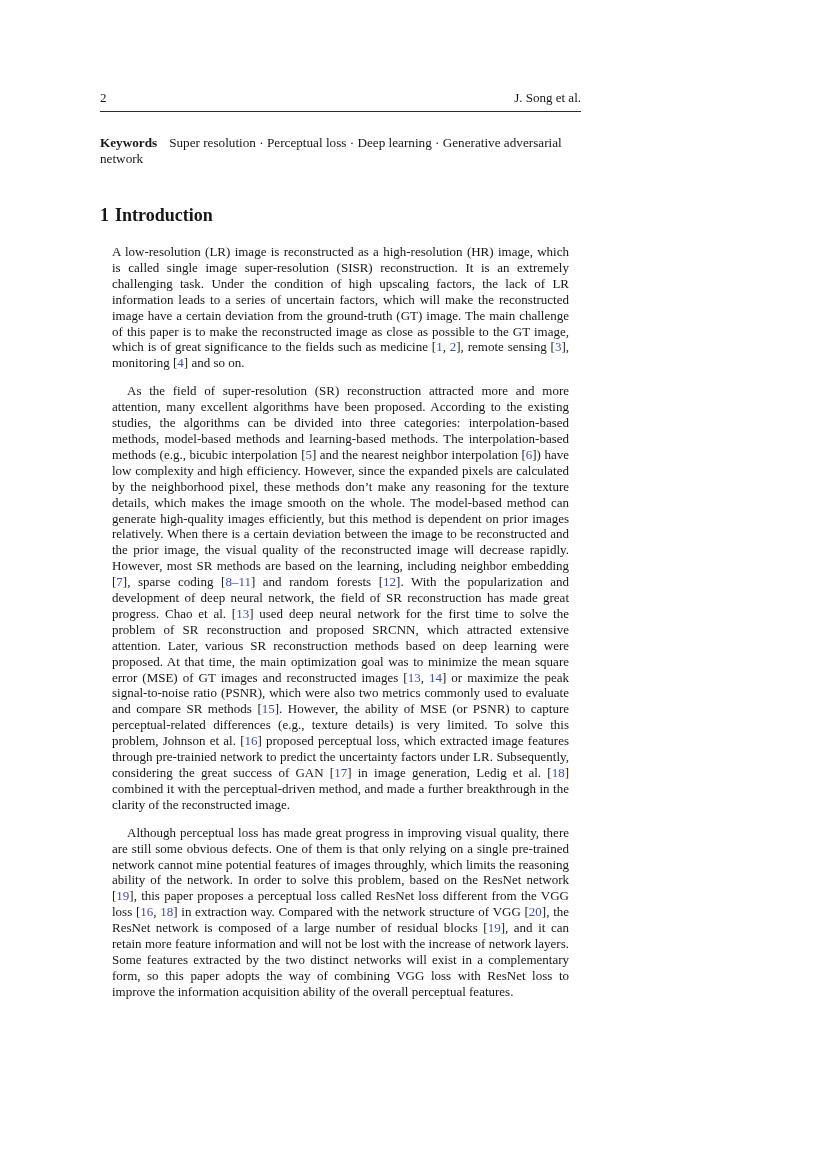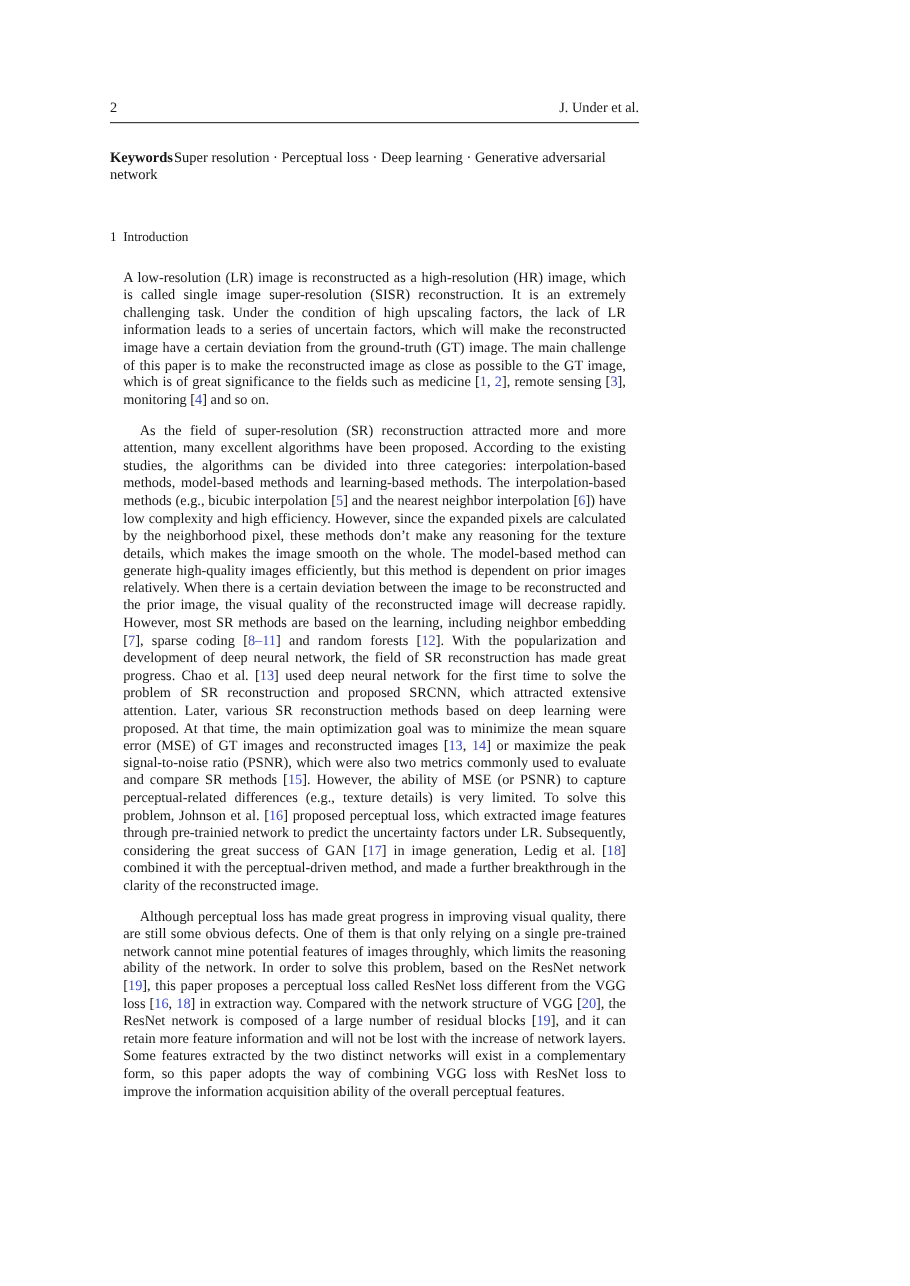--- a/index.html
+++ b/index.html
@@ -30,26 +30,26 @@
     border-bottom: 1.2px solid #2c2c2c;
   }
   .keywords {
     margin: 23px 0 0 0;
     font-size: 13.2px;
     line-height: 16px;
     text-align: left;
   }
   .kw-label {
     font-weight: bold;
-    margin-right: 1px;
+    margin-right: 12px;
   }
   .section-heading {
     margin: 40px 0 0 0;
-    font-size: 12px;
-    font-weight: normal;
+    font-size: 18px;
+    font-weight: bold;
     line-height: 16px;
   }
   .section-heading .sec-num { margin-right: 6px; }
   #body-text { margin-top: 21px; }
   .body-para {
     margin: 12px;
     font-size: 13px;
     line-height: 15.9px;
     text-align: justify;
     hyphens: auto;
@@ -61,21 +61,21 @@
     cursor: pointer;
   }
 </style>
 </head>
 <body>
 
 <div class="page">
 
   <header class="running-header">
     <span>2</span>
-    <span>J. Under et al.</span>
+    <span>J. Song et al.</span>
   </header>
 
   <p class="keywords">
     <span class="kw-label">Keywords</span><span>Super resolution · Perceptual loss · Deep learning · Generative adversarial network</span>
   </p>
 
   <h2 class="section-heading">
     <span class="sec-num">1</span><span>Introduction</span>
   </h2>
 

